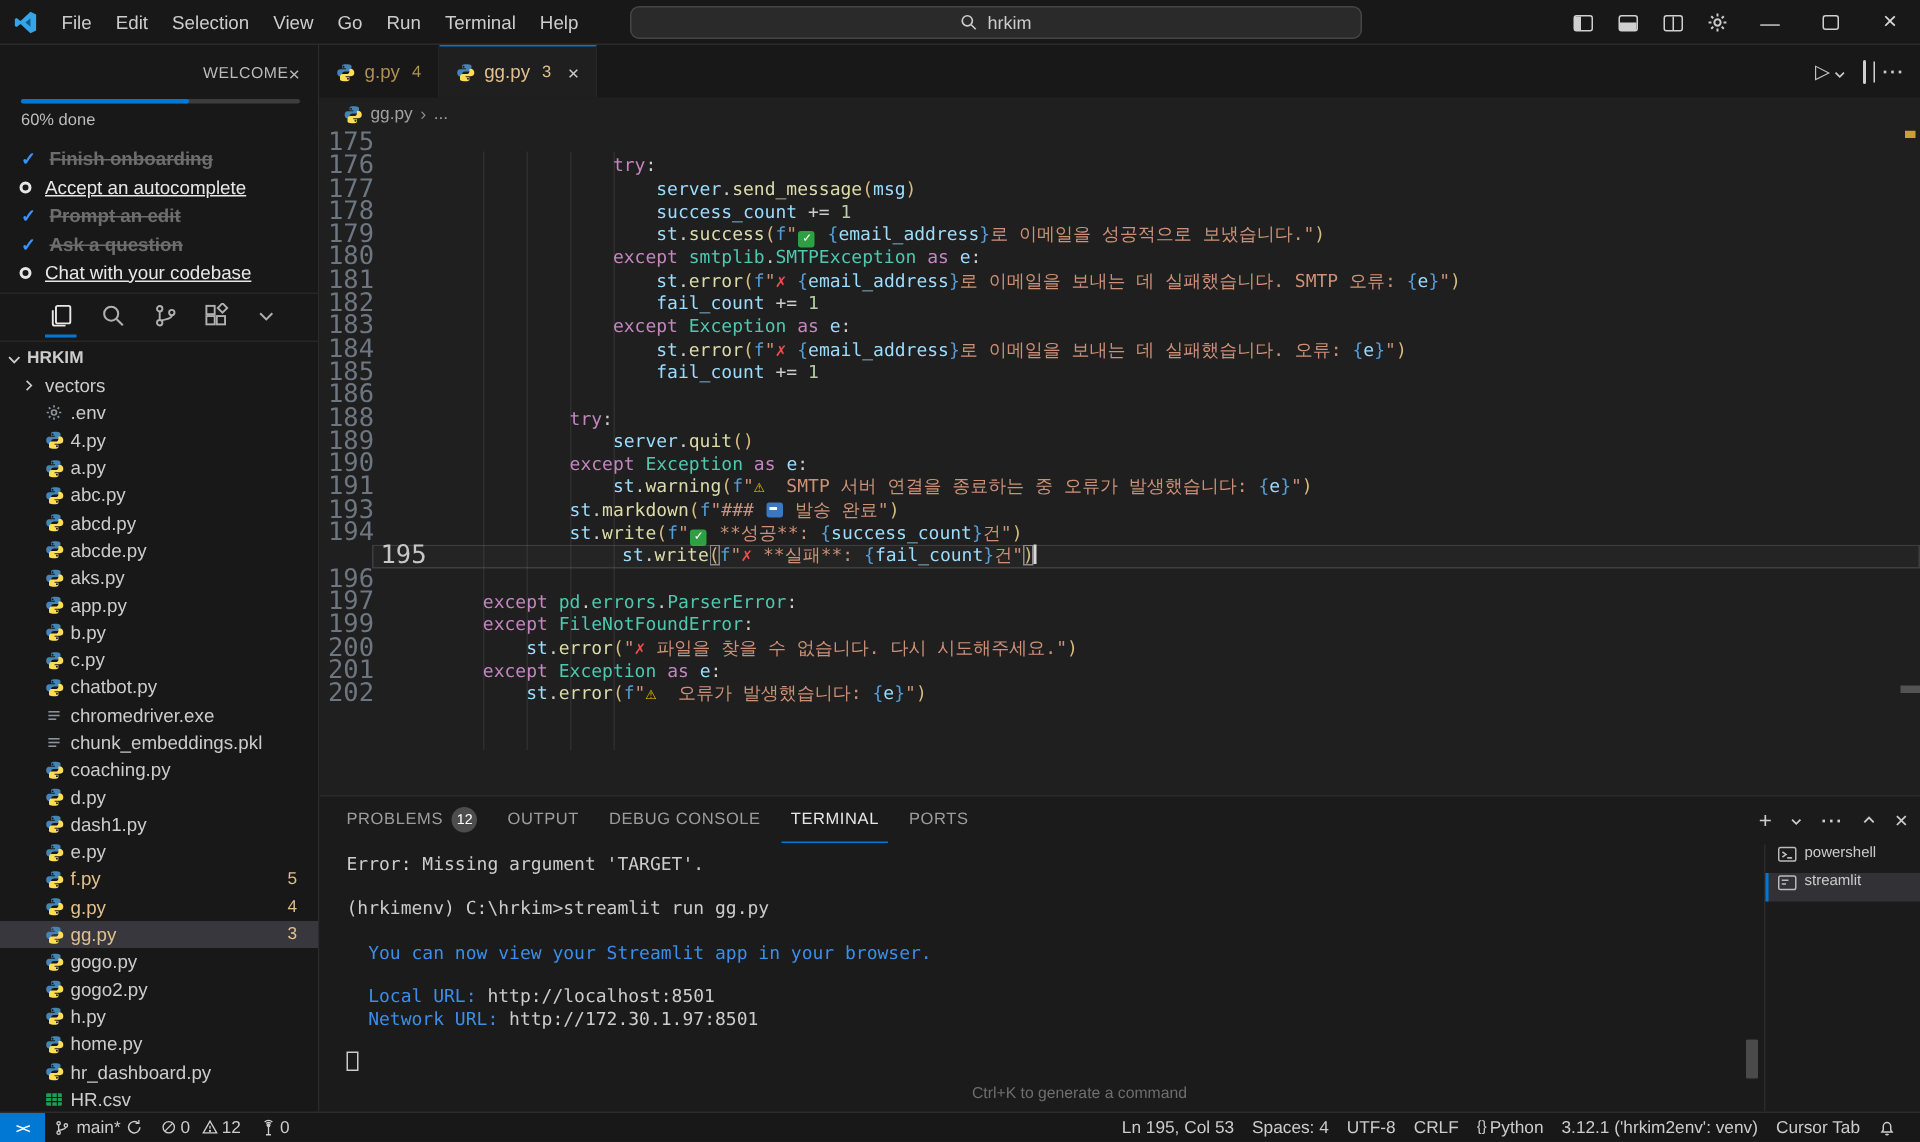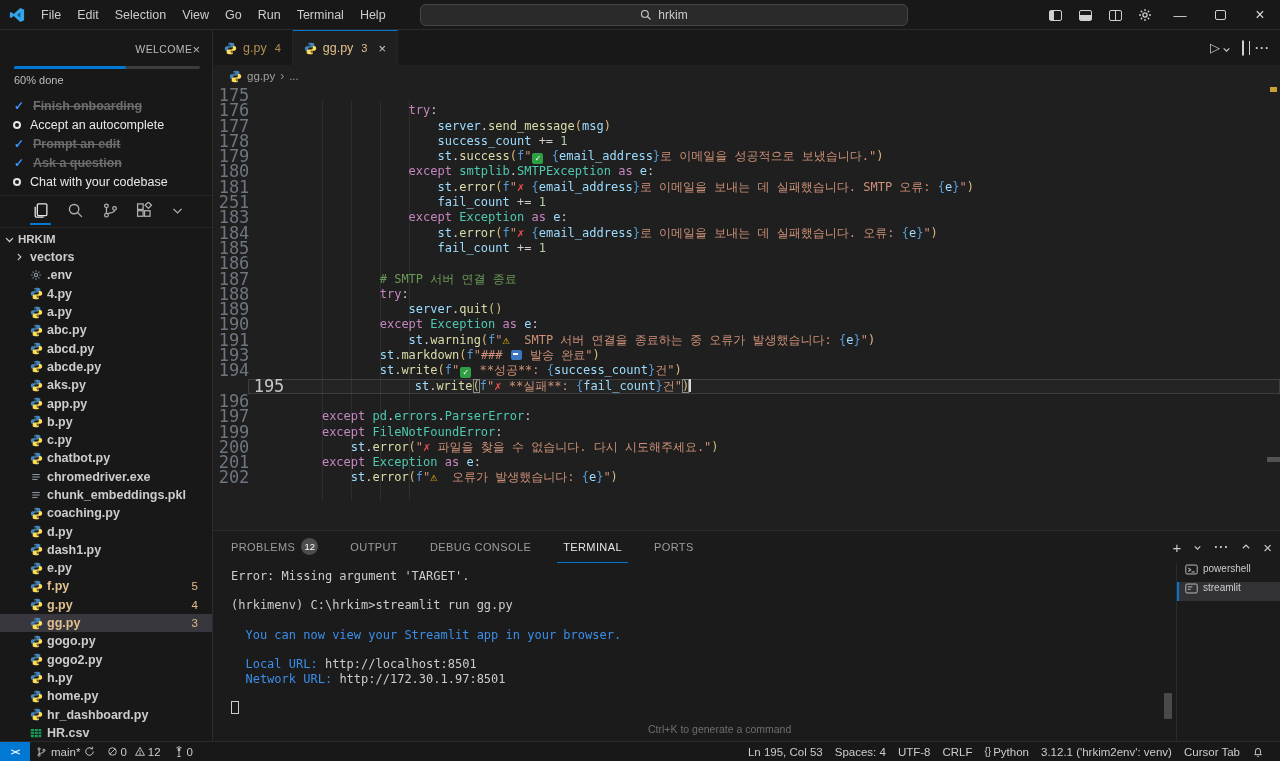--- a/index.html
+++ b/index.html
@@ -29,36 +29,36 @@
   #welcome-head{display:flex;justify-content:flex-end;align-items:center;height:18px;}
   #welcome-title{font-size:10.5px;letter-spacing:.4px;color:#bbbbbb;}
   #welcome-close{color:#b6b6b6;font-size:13px;}
   #progress-track{margin-top:8px;height:3px;background:#3d3d3d;border-radius:2px;}
   #progress-fill{height:3px;background:#0078d4;border-radius:2px;}
   #progress-label{margin-top:5px;font-size:11px;color:#bdbdbd;}
   #welcome-list{margin-top:10px;}
   .w-item{display:flex;align-items:center;gap:9px;height:19px;}
   .w-check{color:#3794ff;font-size:12px;font-weight:bold;width:10px;}
   .w-circle{width:8px;height:8px;border:2px solid #e6e6e6;border-radius:50%;flex:none;margin-left:-1px;}
-  .w-label{font-size:12.5px;}
+  .w-label{font-size:12.5px;text-decoration:underline;}
   .w-done .w-label{color:#6d6d6d;text-decoration:line-through;font-weight:bold;}
   .w-todo .w-label{color:#e8e8e8;font-weight:500;}
   #activityrow{height:32px;display:flex;align-items:center;justify-content:space-between;
     padding:0 26px 0 30px;border-bottom:1px solid #262626;}
   .act-ico{padding:4px 2px;border-bottom:2px solid transparent;}
   .act-ico.active{border-bottom:2px solid #0078d4;}
   #explorer{padding-top:2px;}
   #explorer-root{display:flex;align-items:center;gap:3px;height:18px;padding-left:4px;
     font-weight:bold;font-size:11.5px;color:#cccccc;}
   .xrow{display:flex;align-items:center;height:18.3px;padding-left:30px;position:relative;
     color:#cccccc;font-size:12.5px;cursor:default;}
   .xrow.selected{background:#37373d;}
   .xrow .xicon{width:17px;flex:none;display:flex;align-items:center;}
   .xrow .chev{position:absolute;left:14px;color:#cccccc;}
-  .xrow .xname{white-space:nowrap;font-weight:bold;}
+  .xrow .xname{white-space:nowrap;}
   .xrow.modified .xname{color:#e2c08d;}
   .xrow .xbadge{margin-left:auto;margin-right:14px;color:#e2c08d;font-size:11.5px;}
   
   #editor{position:absolute;top:30px;left:213px;right:0;height:500px;background:#1f1f1f;}
   #tabbar{height:35px;background:#181818;display:flex;}
   .tab{display:flex;align-items:center;gap:6px;padding:0 11px;height:35px;border-right:1px solid #252525;
     border-top:1px solid transparent;background:#181818;font-size:12.5px;}
   .tab .tname{color:#b08f55;}
   .tab .tbadge{color:#b08f55;font-size:11px;margin-left:2px;}
   .tab.active{background:#1f1f1f;border-top:1px solid #0078d4;}
@@ -85,21 +85,21 @@
     font-size:9px;line-height:11px;text-align:center;vertical-align:-1px;margin:0 1px;font-weight:bold;}
   .mb{display:inline-block;width:11px;height:10px;background:#3b78c4;border-radius:2px;
     vertical-align:-1px;margin:0 1px;position:relative;}
   .mb::after{content:"";position:absolute;left:2px;top:3px;width:5px;height:2px;background:#fff;}
   .bhl{box-shadow:inset 0 0 0 1px #8a8a8a;}
   .cursor-bar{display:inline-block;width:1.5px;height:13px;background:#d7d7d7;vertical-align:-2px;}
   .ovr-yellow{position:absolute;right:3px;top:0;width:7px;height:5px;background:#c8a033;z-index:2;}
   .ovr-gray{position:absolute;right:0;top:370px;width:13px;height:5px;background:#606060;opacity:.8;z-index:2;}
   
   #panel{position:absolute;top:530px;left:213px;right:0;bottom:20px;background:#1b1b1b;border-top:1px solid #2b2b2b;}
-  #panel-tabs{height:32px;display:flex;align-items:center;padding-left:12px;gap:16px;}
+  #panel-tabs{height:32px;display:flex;padding-left:12px;gap:4px;}
   .ptab{display:flex;align-items:center;gap:6px;height:31px;padding:0 6px;margin-right:4px;
     font-size:11px;letter-spacing:.4px;color:#9d9d9d;border-bottom:1px solid transparent;}
   .ptab.active{color:#e7e7e7;border-bottom:1px solid #0078d4;}
   .pbadge{background:#4d4d4d;color:#fff;border-radius:50%;width:17px;height:17px;font-size:9.5px;
     display:flex;align-items:center;justify-content:center;letter-spacing:0;}
   #panel-actions{position:absolute;right:8px;top:0;height:32px;display:flex;align-items:center;gap:12px;color:#cccccc;}
   #term{position:absolute;left:18px;top:32px;right:120px;bottom:26px;
     font-family:"DejaVu Sans Mono",monospace;font-size:12px;line-height:14.7px;white-space:pre;padding-top:6px;}
   .t-def{color:#cccccc}.t-blue{color:#3b8eea}
   .t-cur{display:inline-block;width:8px;height:13px;border:1px solid #cccccc;vertical-align:-2px;}
@@ -577,42 +577,38 @@
         </div>
         <div class="crow">
           <span class="ln">180</span>
           <span class="lc"><span class="df">                </span><span class="kw">except</span><span class="df"> </span><span class="cl">smtplib</span><span class="df">.</span><span class="cl">SMTPException</span><span class="df"> </span><span class="kw">as</span><span class="df"> </span><span class="vr">e</span><span class="df">:</span></span>
         </div>
         <div class="crow">
           <span class="ln">181</span>
           <span class="lc"><span class="df">                    </span><span class="vr">st</span><span class="df">.</span><span class="fn">error</span><span class="pa">(</span><span class="fp">f</span><span class="st">"</span><span class="ex">✗</span><span class="st"> </span><span class="br">{</span><span class="vr">email_address</span><span class="br">}</span><span class="st">로 이메일을 보내는 데 실패했습니다. SMTP 오류: </span><span class="br">{</span><span class="vr">e</span><span class="br">}</span><span class="st">"</span><span class="pa">)</span></span>
         </div>
         <div class="crow">
-          <span class="ln">251</span>
+          <span class="ln">182</span>
           <span class="lc"><span class="df">                    </span><span class="vr">fail_count</span><span class="df"> += </span><span class="nm">1</span></span>
         </div>
         <div class="crow">
           <span class="ln">183</span>
           <span class="lc"><span class="df">                </span><span class="kw">except</span><span class="df"> </span><span class="cl">Exception</span><span class="df"> </span><span class="kw">as</span><span class="df"> </span><span class="vr">e</span><span class="df">:</span></span>
         </div>
         <div class="crow">
           <span class="ln">184</span>
           <span class="lc"><span class="df">                    </span><span class="vr">st</span><span class="df">.</span><span class="fn">error</span><span class="pa">(</span><span class="fp">f</span><span class="st">"</span><span class="ex">✗</span><span class="st"> </span><span class="br">{</span><span class="vr">email_address</span><span class="br">}</span><span class="st">로 이메일을 보내는 데 실패했습니다. 오류: </span><span class="br">{</span><span class="vr">e</span><span class="br">}</span><span class="st">"</span><span class="pa">)</span></span>
         </div>
         <div class="crow">
           <span class="ln">185</span>
           <span class="lc"><span class="df">                    </span><span class="vr">fail_count</span><span class="df"> += </span><span class="nm">1</span></span>
         </div>
         <div class="crow">
           <span class="ln">186</span>
           <span class="lc"></span>
-        </div>
-        <div class="crow">
-          <span class="ln">187</span>
-          <span class="lc"><span class="df">            </span><span class="cm"># SMTP 서버 연결 종료</span></span>
         </div>
         <div class="crow">
           <span class="ln">188</span>
           <span class="lc"><span class="df">            </span><span class="kw">try</span><span class="df">:</span></span>
         </div>
         <div class="crow">
           <span class="ln">189</span>
           <span class="lc"><span class="df">                </span><span class="vr">server</span><span class="df">.</span><span class="fn">quit</span><span class="pa">()</span></span>
         </div>
         <div class="crow">

